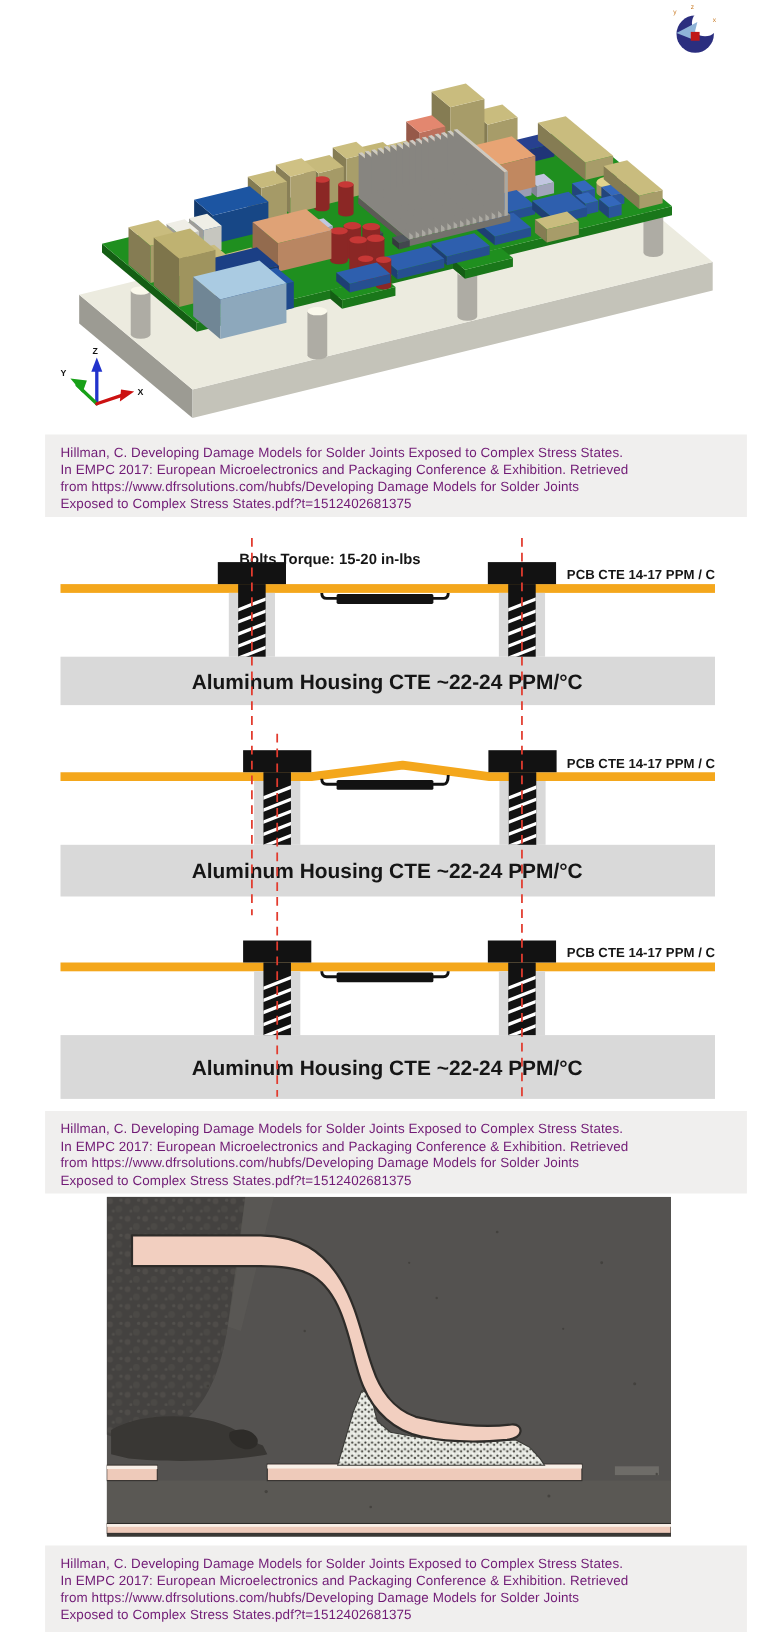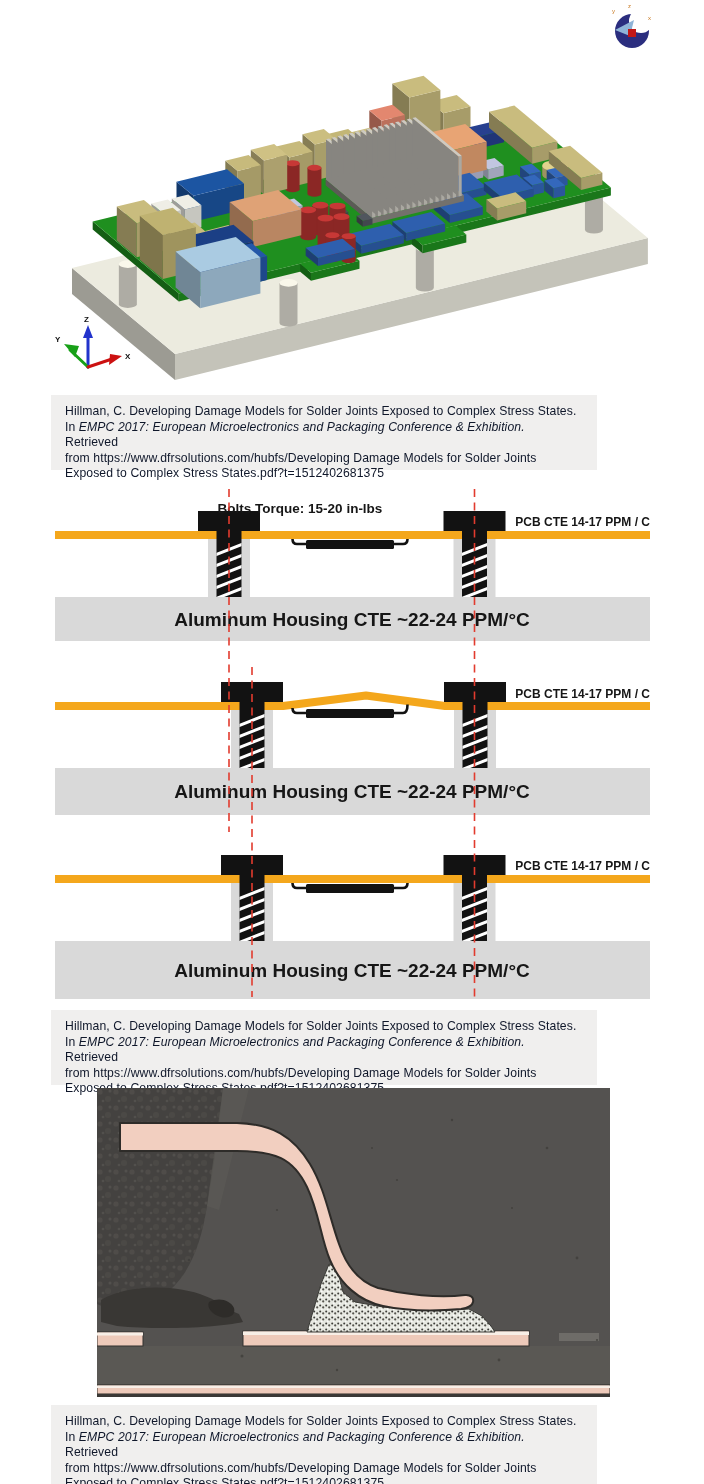--- a/index.html
+++ b/index.html
@@ -1,22 +1,22 @@
 <!DOCTYPE html>
 <html><head>
 <meta charset="utf-8">
 <style>
   html,body{margin:0;padding:0;background:#fff;}
   .page{position:relative;width:704px;height:1484px;background:#ffffff;overflow:hidden;
         font-family:"Liberation Sans", sans-serif;}
   .fig3d{position:absolute;left:0;top:0;width:704px;height:386px;}
-  .citation{position:absolute;left:51px;width:546px;background:#f0efee;box-sizing:border-box;
-            padding:9px 16px 8px 14px;color:#0f172a;font-size:12.2px;line-height:15.6px;
+  .citation{position:absolute;left:41px;width:638px;background:#f0efee;box-sizing:border-box;
+            padding:9px 16px 8px 14px;color:#701a75;font-size:12.2px;line-height:15.6px;
             letter-spacing:.1px;white-space:pre-line;}
-  .citation .it{font-style:italic;}
+  .citation .it{}
   .cit1{top:395px;height:75px;}
   .cit2{top:1010px;height:75px;}
   .cit3{top:1405px;height:79px;}
   .diagrams{position:absolute;left:0;top:488px;width:648px;height:514px;}
   .micro{position:absolute;left:97px;top:1088px;width:513px;height:309px;}
   svg text{font-family:"Liberation Sans", sans-serif;}
   .dlabel{font-weight:bold;fill:#161616;}
 </style>
 </head>
 <body>

